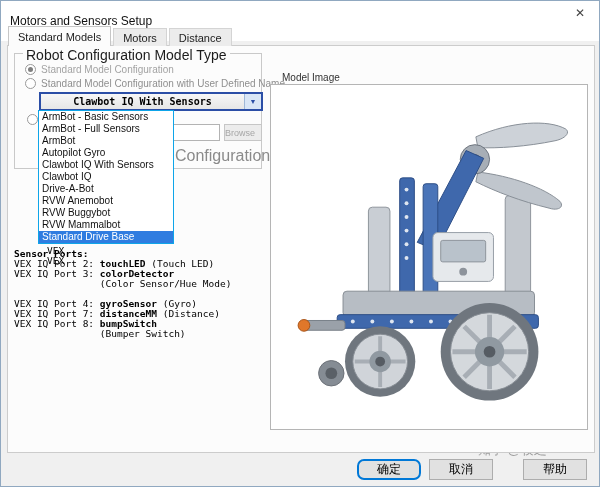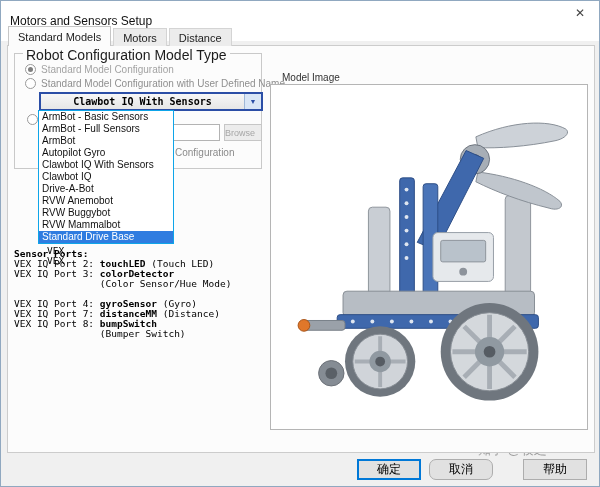--- a/index.html
+++ b/index.html
@@ -40,21 +40,21 @@
   .combo { position:absolute; left:24px; top:38px; width:224px; height:19px;
            border:2px solid #2b4ea6; background:linear-gradient(#f7f7f7,#e6e6e6);
            display:flex; align-items:stretch; }
   .combo-value { flex:1; display:flex; align-items:center; justify-content:center;
                  font-family:"DejaVu Sans Mono", monospace; font-weight:bold; font-size:10px; color:#000; }
   .combo-arrow { width:17px; background:#d9e6f6; border-left:1px solid #9fb8d8;
                  display:flex; align-items:center; justify-content:center; font-size:7px; color:#2b4ea6; }
 
   
   .hidden-option-circle { position:absolute; left:12px; top:60px; }
-  .hidden-option-fragment { position:absolute; left:167px; top:80px; font-size:10px; color:#8a8a8a;margin-top:21px; }
+  .hidden-option-fragment { position:absolute; left:167px; top:80px; font-size:16px; color:#8a8a8a;margin-top:21px; }
   .name-textbox { position:absolute; left:120px; top:78px; width:92px; height:17px;
                   background:#ffffff; border:1px solid #b3b3b3; }
   .browse-btn { position:absolute; left:216px; top:78px; width:38px; height:17px;
                 background:#ececec; border:1px solid #c6c6c6; color:#a6a6a6; font-size:9px;
                 display:flex; align-items:center; justify-content:flex-start; }
 
   
   .dropdown-list { position:absolute; left:30px; top:64px; width:136px; background:#ffffff;
                    border:1px solid #0ea5e9; z-index:10; }
   .dd-item { height:12px; line-height:12px; font-size:10px; padding-left:3px; color:#111;
@@ -207,24 +207,24 @@
         <circle cx="108" cy="280" r="11" fill="#9099a1"></circle>
         <circle cx="108" cy="280" r="5" fill="#565c63"></circle>
 
         <circle cx="58" cy="292" r="13" fill="#858c94" stroke="#6a7077"></circle>
         <circle cx="58" cy="292" r="6" fill="#5a6067"></circle>
       </svg>
     </div>
 
   </div>
 
-  <div class="btn primary" style="left:356px;">
+  <div class="btn primary" style="left:356px;border-radius:7px;">
     <span>确定</span>
   </div>
-  <div class="btn" style="left:428px;border-radius:7px;">
+  <div class="btn" style="left:428px;">
     <span>取消</span>
   </div>
   <div class="btn" style="left:522px;">
     <span>帮助</span>
   </div>
   <div class="watermark">知乎 @牧之</div>
 
 </div>
 
 </body></html>

